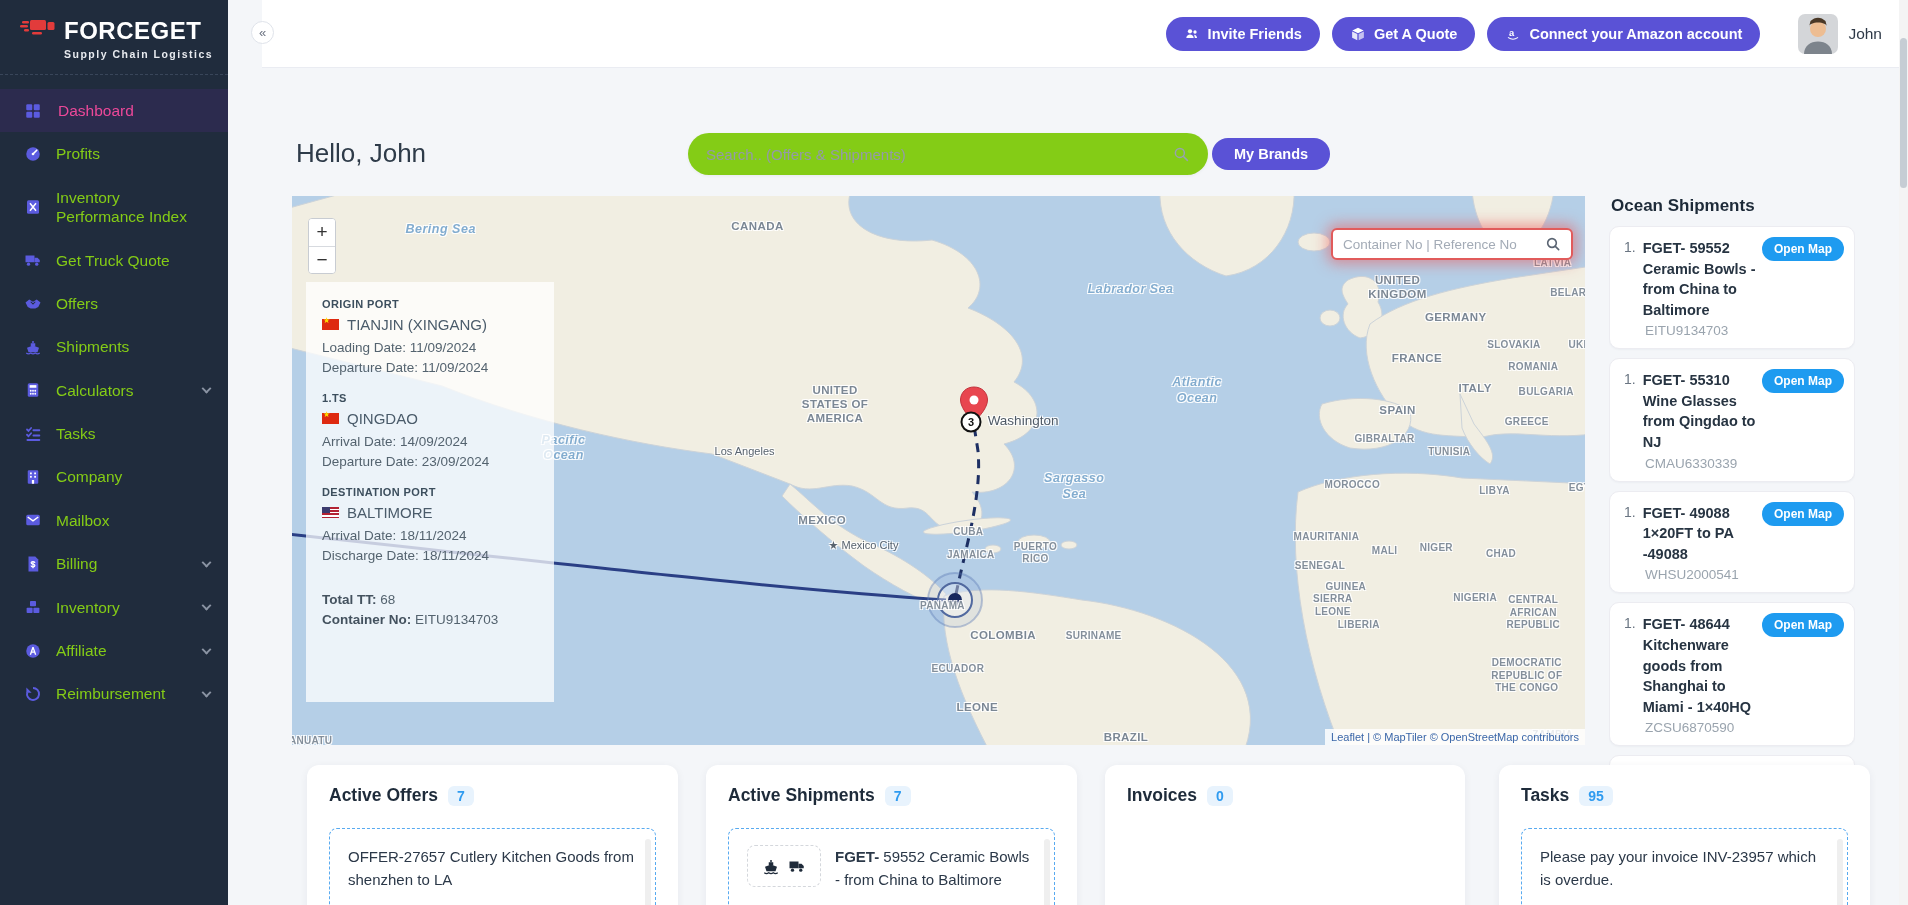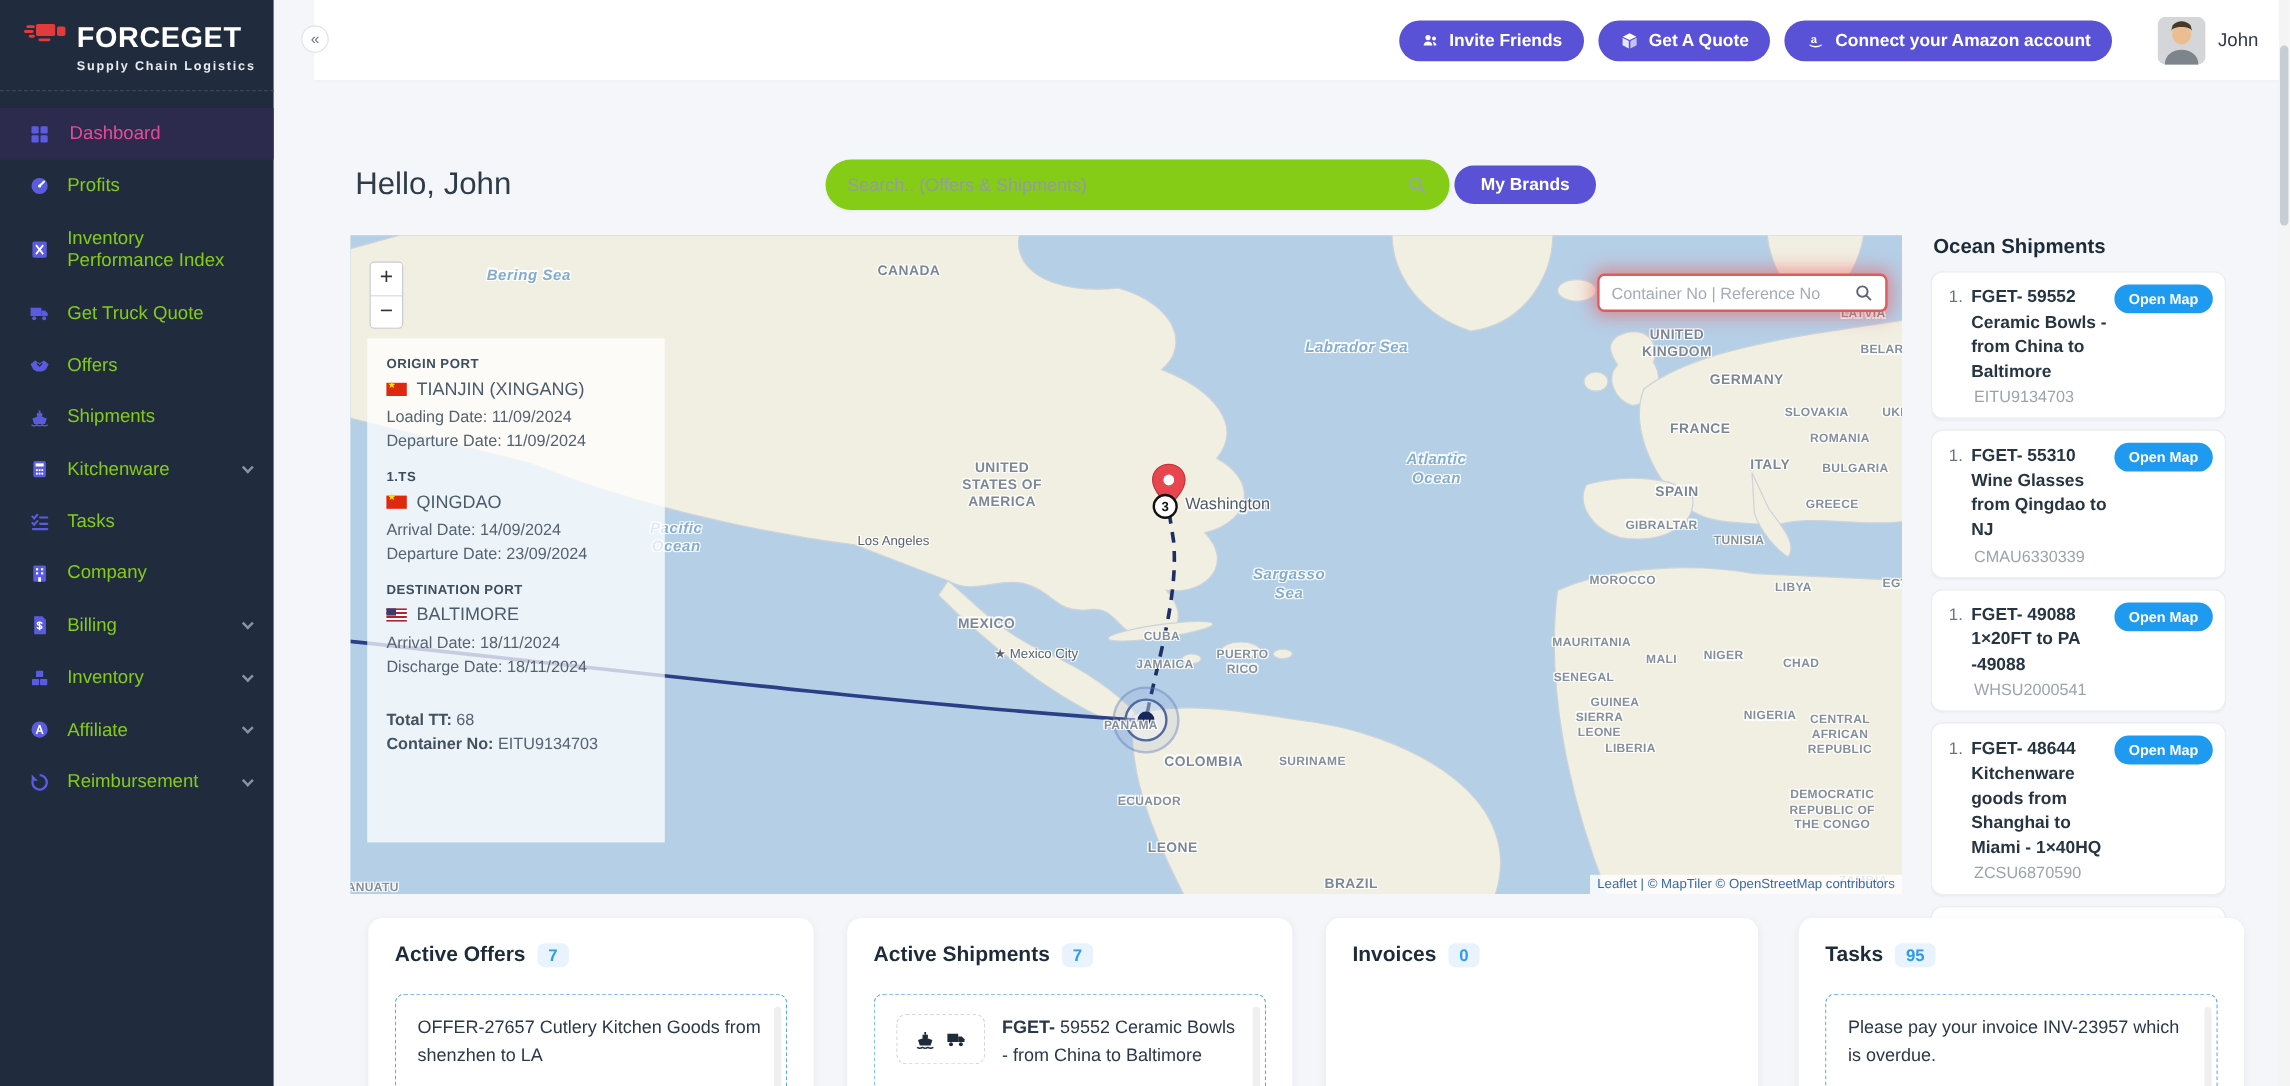--- a/index.html
+++ b/index.html
@@ -175,21 +175,21 @@
             <rect x="7.5" y="5.5" width="9" height="3.5" fill="#fff"></rect>
             <g fill="#fff">
               <circle cx="9" cy="13" r="1.2"></circle>
               <circle cx="12" cy="13" r="1.2"></circle>
               <circle cx="15" cy="13" r="1.2"></circle>
               <circle cx="9" cy="17" r="1.2"></circle>
               <circle cx="12" cy="17" r="1.2"></circle>
               <circle cx="15" cy="17" r="1.2"></circle>
             </g>
           </svg>
-        <span class="lbl">Kitchenware</span>
+        <span class="lbl">Calculators</span>
         <span class="chev"></span>
       </div>
       <div class="nav-item">
         <svg class="si" viewBox="0 0 24 24">
             <g stroke="#5b5bdf" stroke-width="2.4" fill="none" stroke-linecap="round">
               <path d="M4 6l2 2 3.5-4"></path>
               <path d="M4 13l2 2 3.5-4"></path>
               <path d="M12.5 7h8M12.5 14h8M4.5 20h16"></path>
             </g>
           </svg>
@@ -200,20 +200,27 @@
             <rect x="5" y="3" width="14" height="18" rx="1.5" fill="#5b5bdf"></rect>
             <g fill="#fff">
               <rect x="8" y="6" width="2.4" height="2.4"></rect>
               <rect x="13.6" y="6" width="2.4" height="2.4"></rect>
               <rect x="8" y="10.5" width="2.4" height="2.4"></rect>
               <rect x="13.6" y="10.5" width="2.4" height="2.4"></rect>
               <rect x="10.5" y="16" width="3" height="5"></rect>
             </g>
           </svg>
         <span class="lbl">Company</span>
+      </div>
+      <div class="nav-item">
+        <svg class="si" viewBox="0 0 24 24">
+            <rect x="3" y="5" width="18" height="14" rx="2" fill="#5b5bdf"></rect>
+            <path d="M5 8l7 5 7-5" stroke="#fff" stroke-width="2" fill="none"></path>
+          </svg>
+        <span class="lbl">Mailbox</span>
       </div>
       <div class="nav-item">
         <svg class="si" viewBox="0 0 24 24">
             <path d="M6 2h9l4 4v16H6z" fill="#5b5bdf"></path>
             <path d="M12 8.5v9" stroke="#fff" stroke-width="1.6"></path>
             <path d="M14.5 10.5c0-1-1.1-1.7-2.5-1.7s-2.5.7-2.5 1.6c0 2.3 5 1.4 5 3.6 0 1-1.1 1.7-2.5 1.7s-2.6-.7-2.6-1.7" stroke="#fff" stroke-width="1.6" fill="none"></path>
           </svg>
         <span class="lbl">Billing</span>
         <span class="chev"></span>
       </div>

